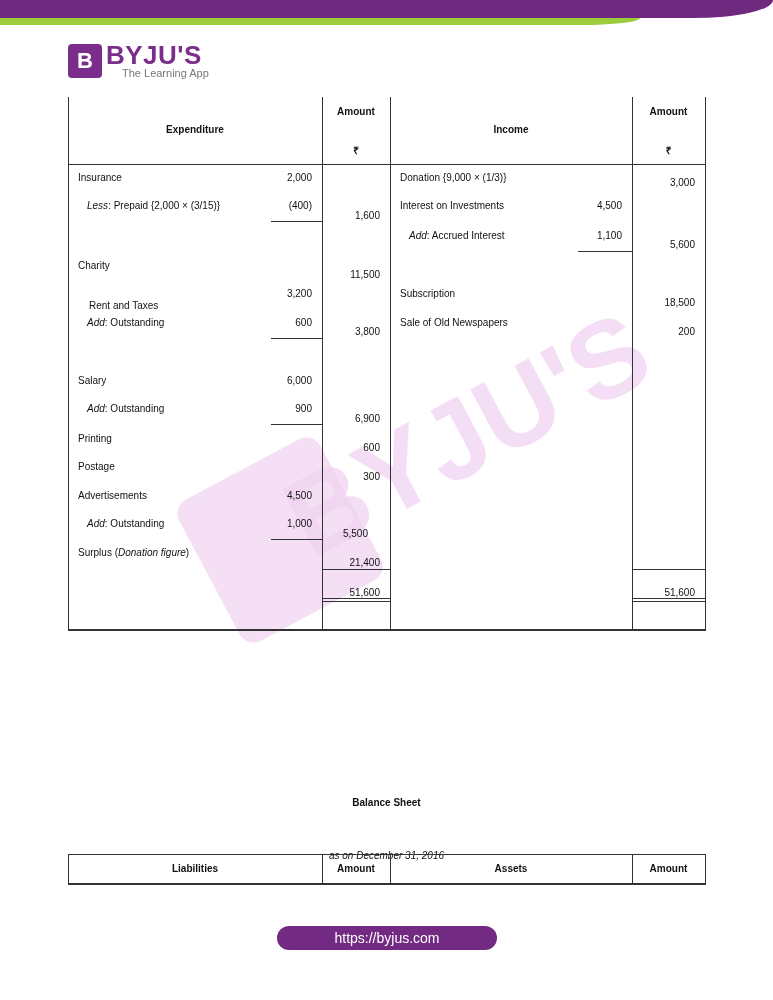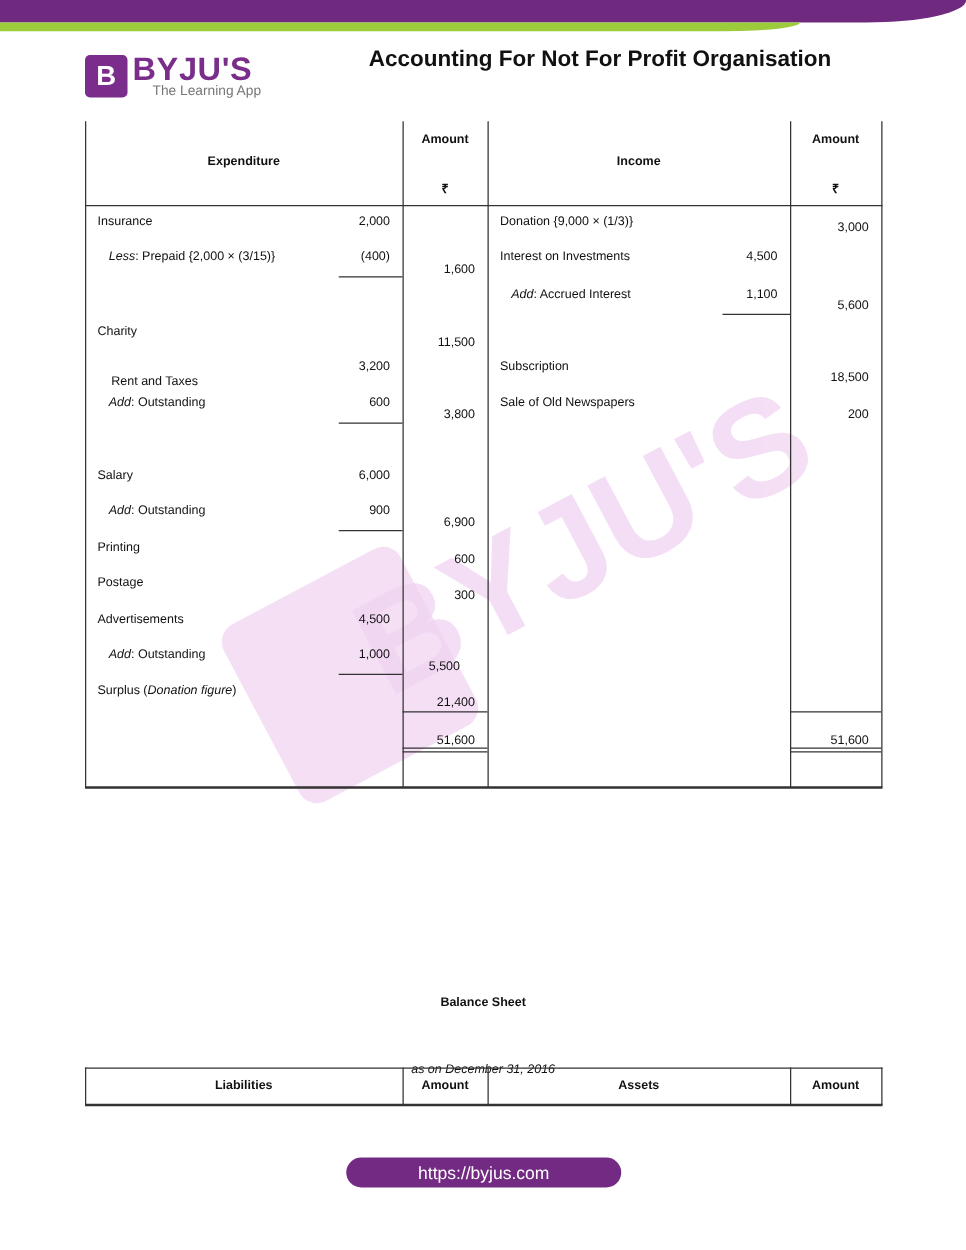--- a/index.html
+++ b/index.html
@@ -35,21 +35,20 @@
 
 <div class="logo">
   <div class="mark">B</div>
   <div class="txt">
     <div class="brand">BYJU'S</div>
     <div class="tag">The Learning App</div>
   </div>
 </div>
 
 <div class="title">
-  <div>Accounting For Not For Profit Organisation</div>
 </div>
 
 <div class="watermark">
   <div class="wm-b"></div>
   <div class="wm-text">BYJU'S</div>
 </div>
 
 <div>
 
   <div class="line-v" style="left:68px;top:97px;height:533px;"></div>

